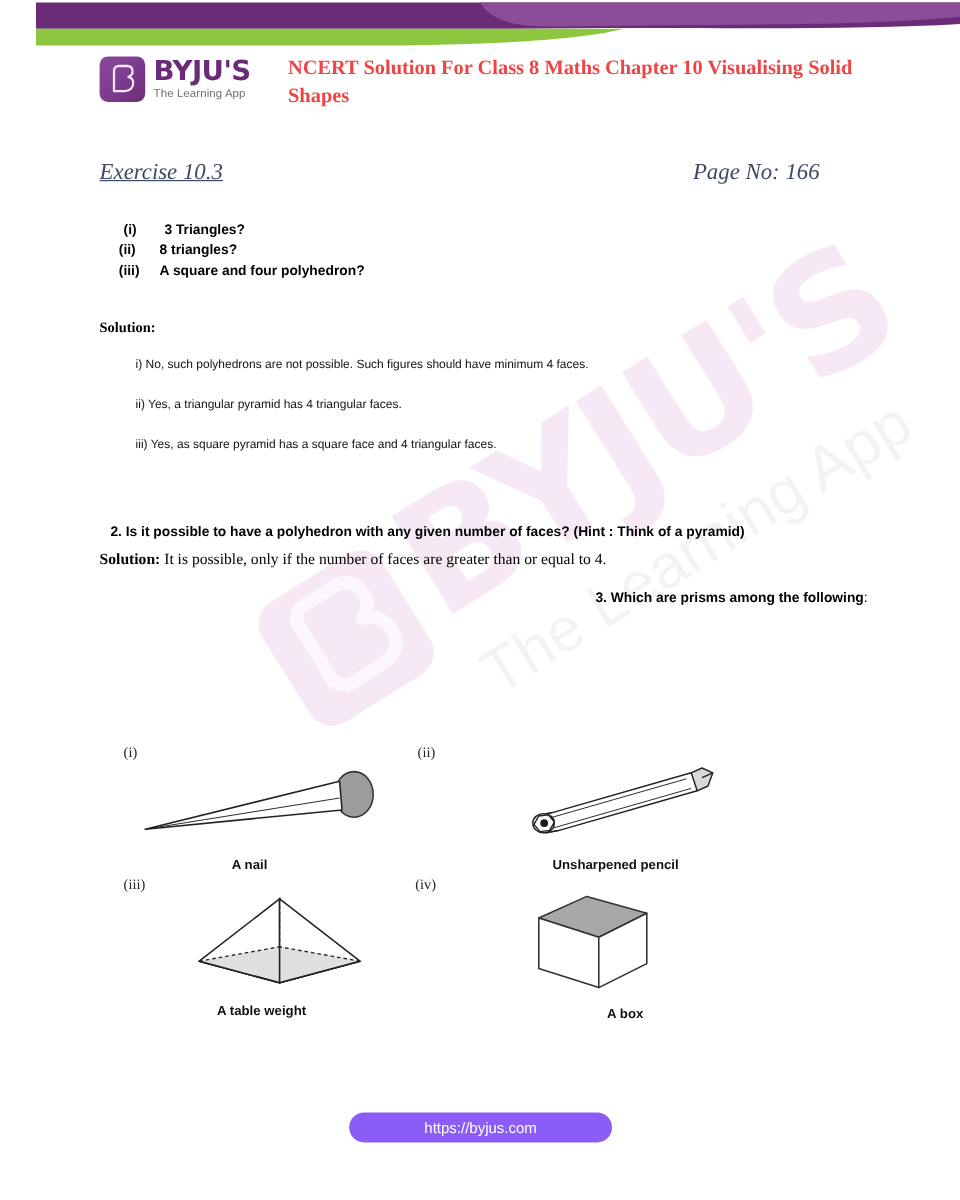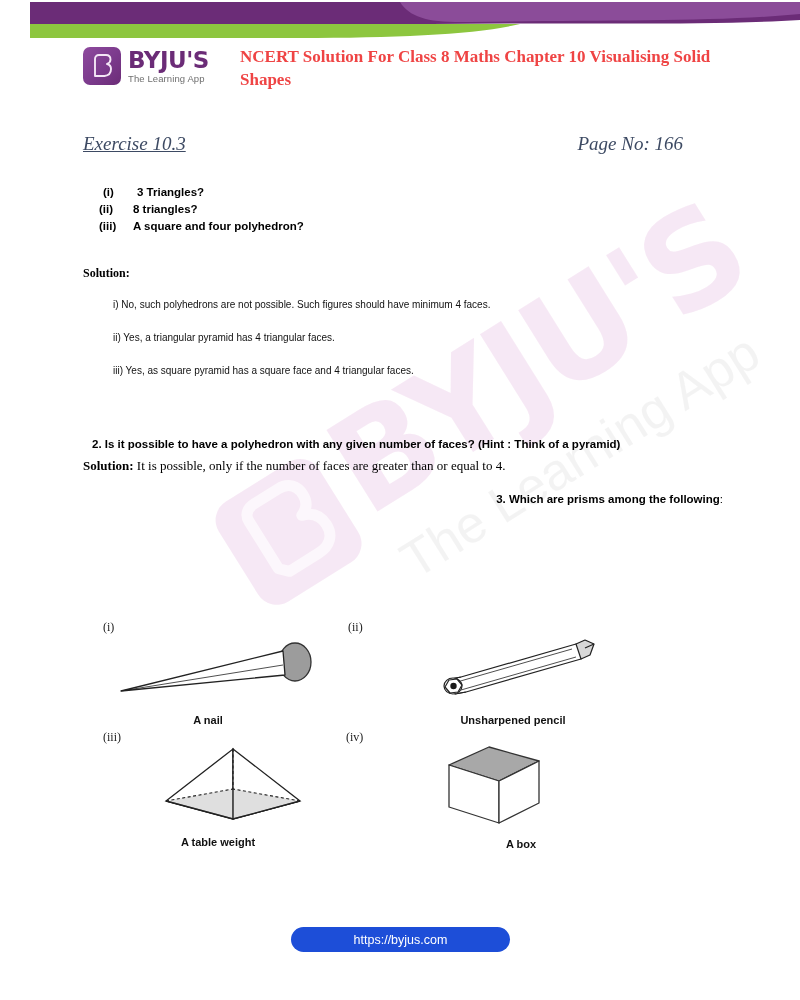--- a/index.html
+++ b/index.html
@@ -191,21 +191,21 @@
   .content, .figures, .ex-row, .page-title, .logo-block { z-index: 2; }
 
   
   .footer-link {
     position: absolute;
     left: 291px;
     top: 927px;
     width: 219px;
     height: 25px;
     border-radius: 13px;
-    background: #1d4ed8;
+    background: #8b5cf6;
     color: #ffffff;
     font-family: "Liberation Sans", sans-serif;
     font-size: 12.5px;
     display: flex;
     align-items: center;
     justify-content: center;
     text-decoration: none;
     z-index: 3;
   }
 </style>

